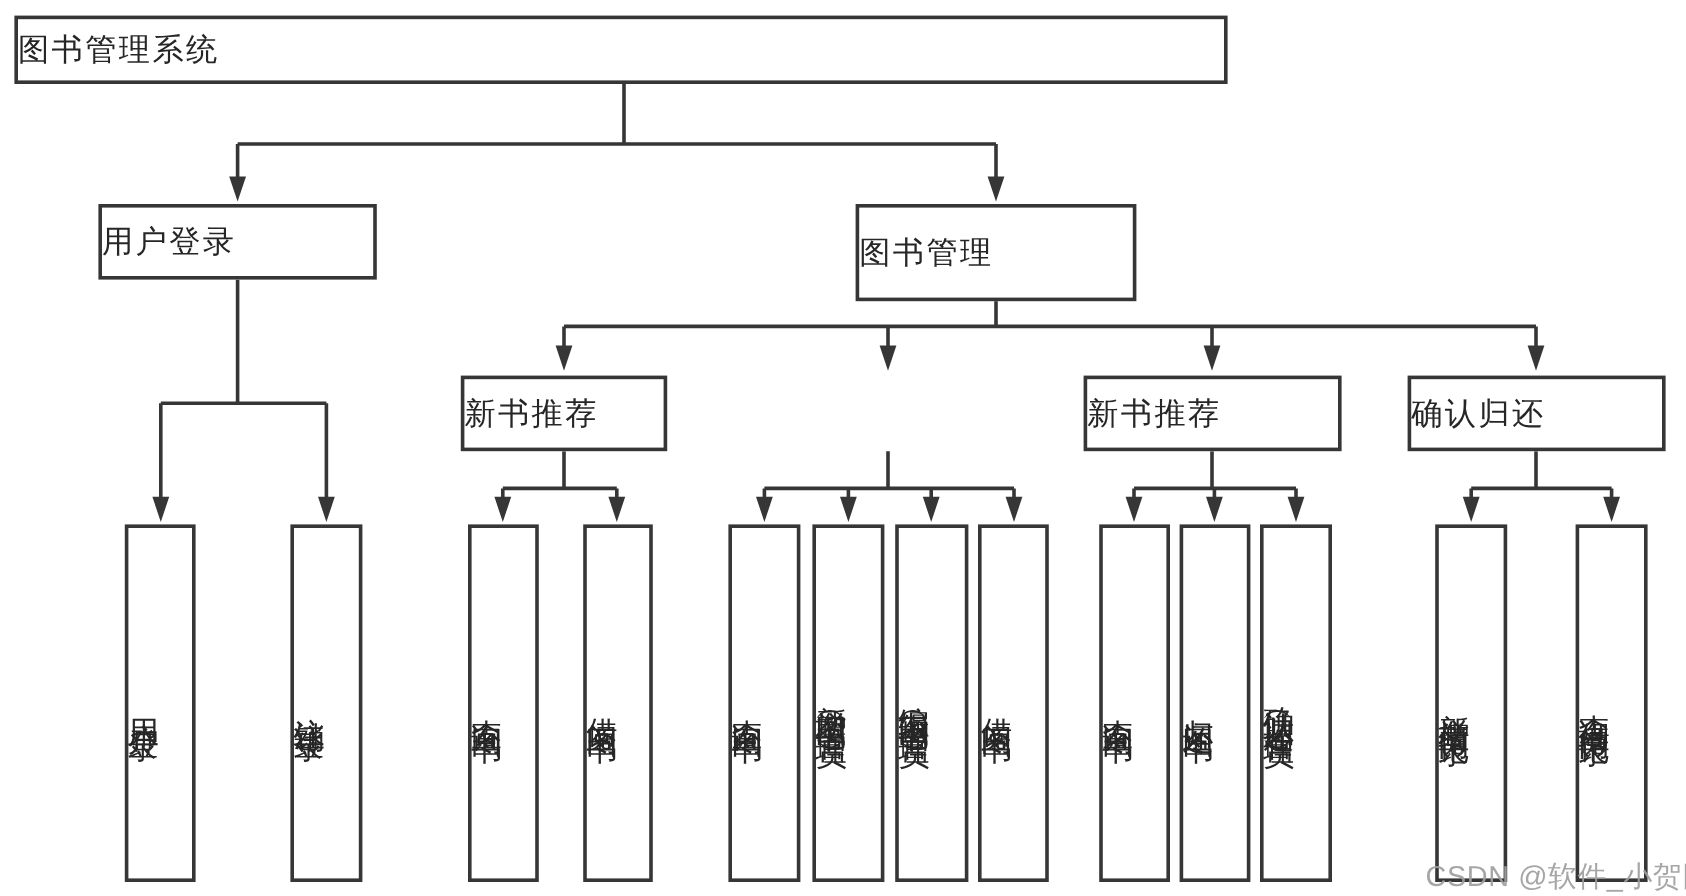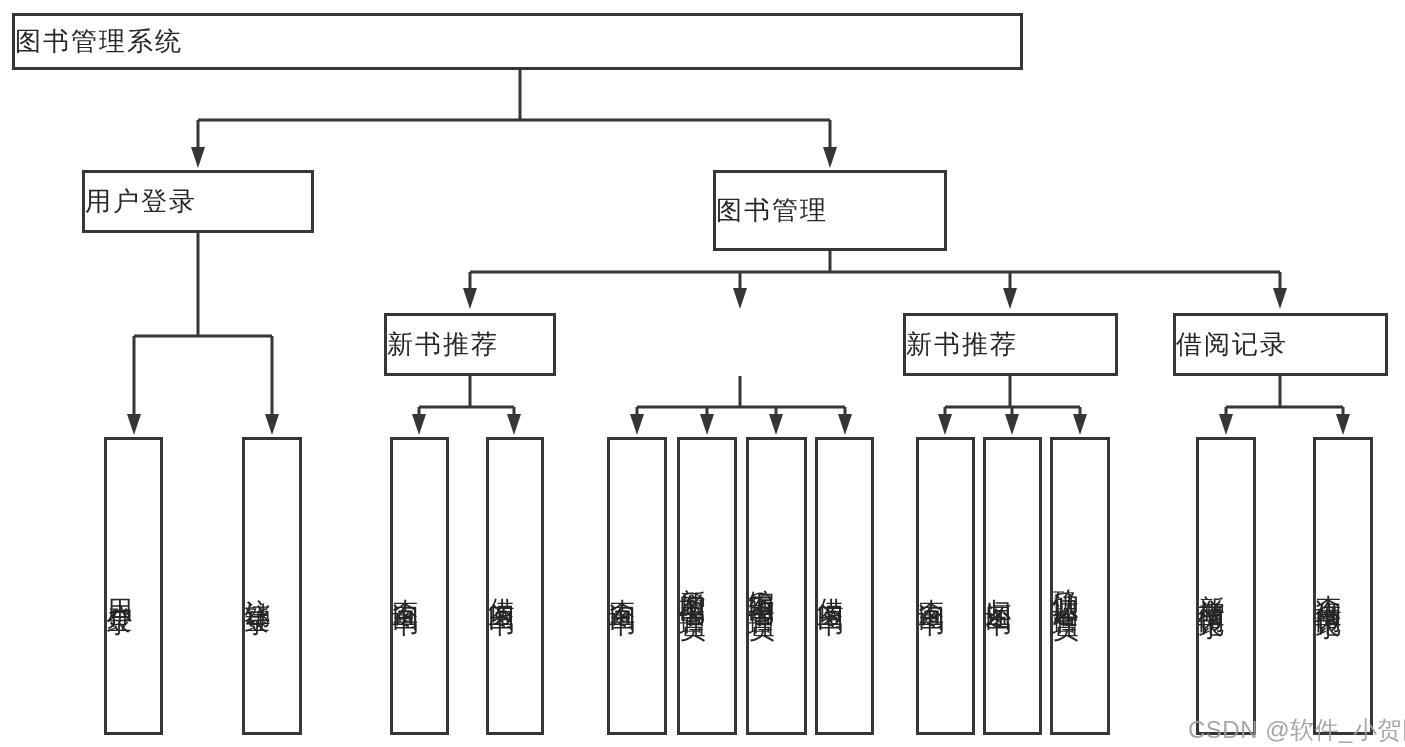--- a/index.html
+++ b/index.html
@@ -88,21 +88,21 @@
     <span>图书管理</span>
   </div>
 
   <div class="node node-h" style="left:384px;top:313px;width:172px;height:63px">
     <span>新书推荐</span>
   </div>
   <div class="node node-h" style="left:903px;top:313px;width:215px;height:63px">
     <span>新书推荐</span>
   </div>
   <div class="node node-h" style="left:1173px;top:313px;width:215px;height:63px">
-    <span>借阅记录</span>
+    <span>确认归还</span>
   </div>
 
   <div class="node node-v" style="left:104px;top:437px;width:59px;height:298px">
     <span>用户登录</span>
   </div>
   <div class="node node-v" style="left:242px;top:437px;width:60px;height:298px">
     <span>注销登录</span>
   </div>
 
   <div class="node node-v" style="left:390px;top:437px;width:59px;height:298px">

